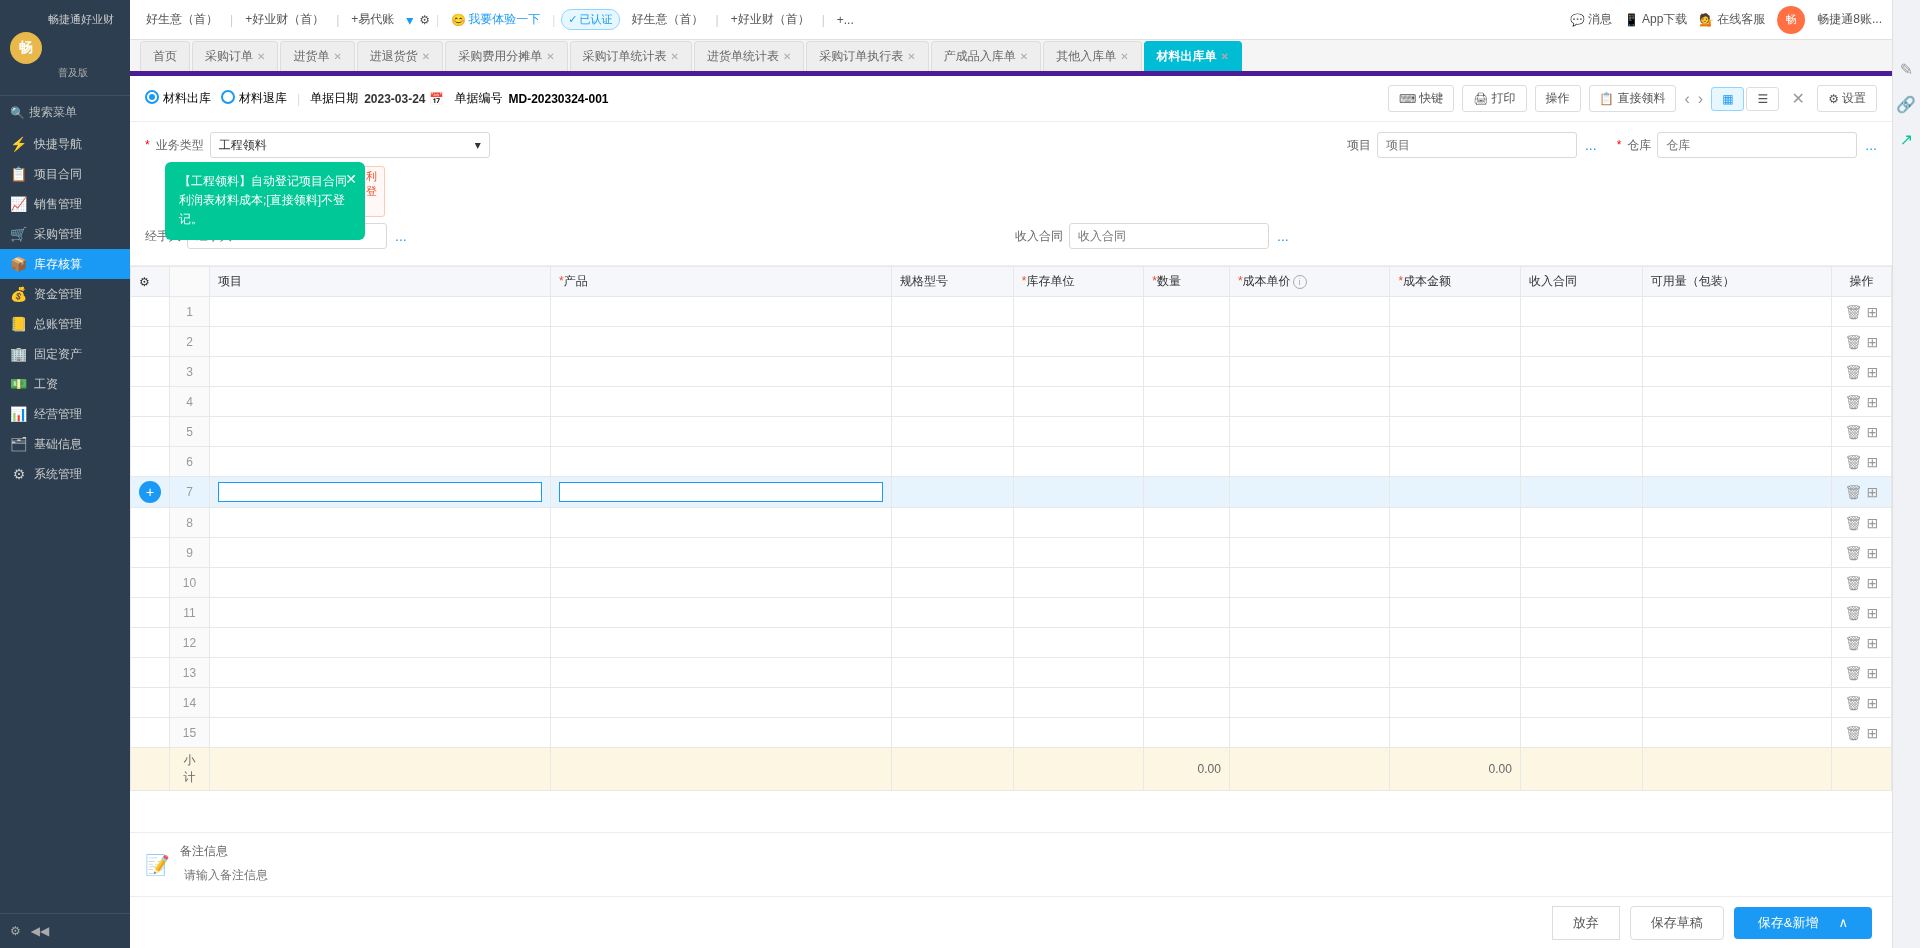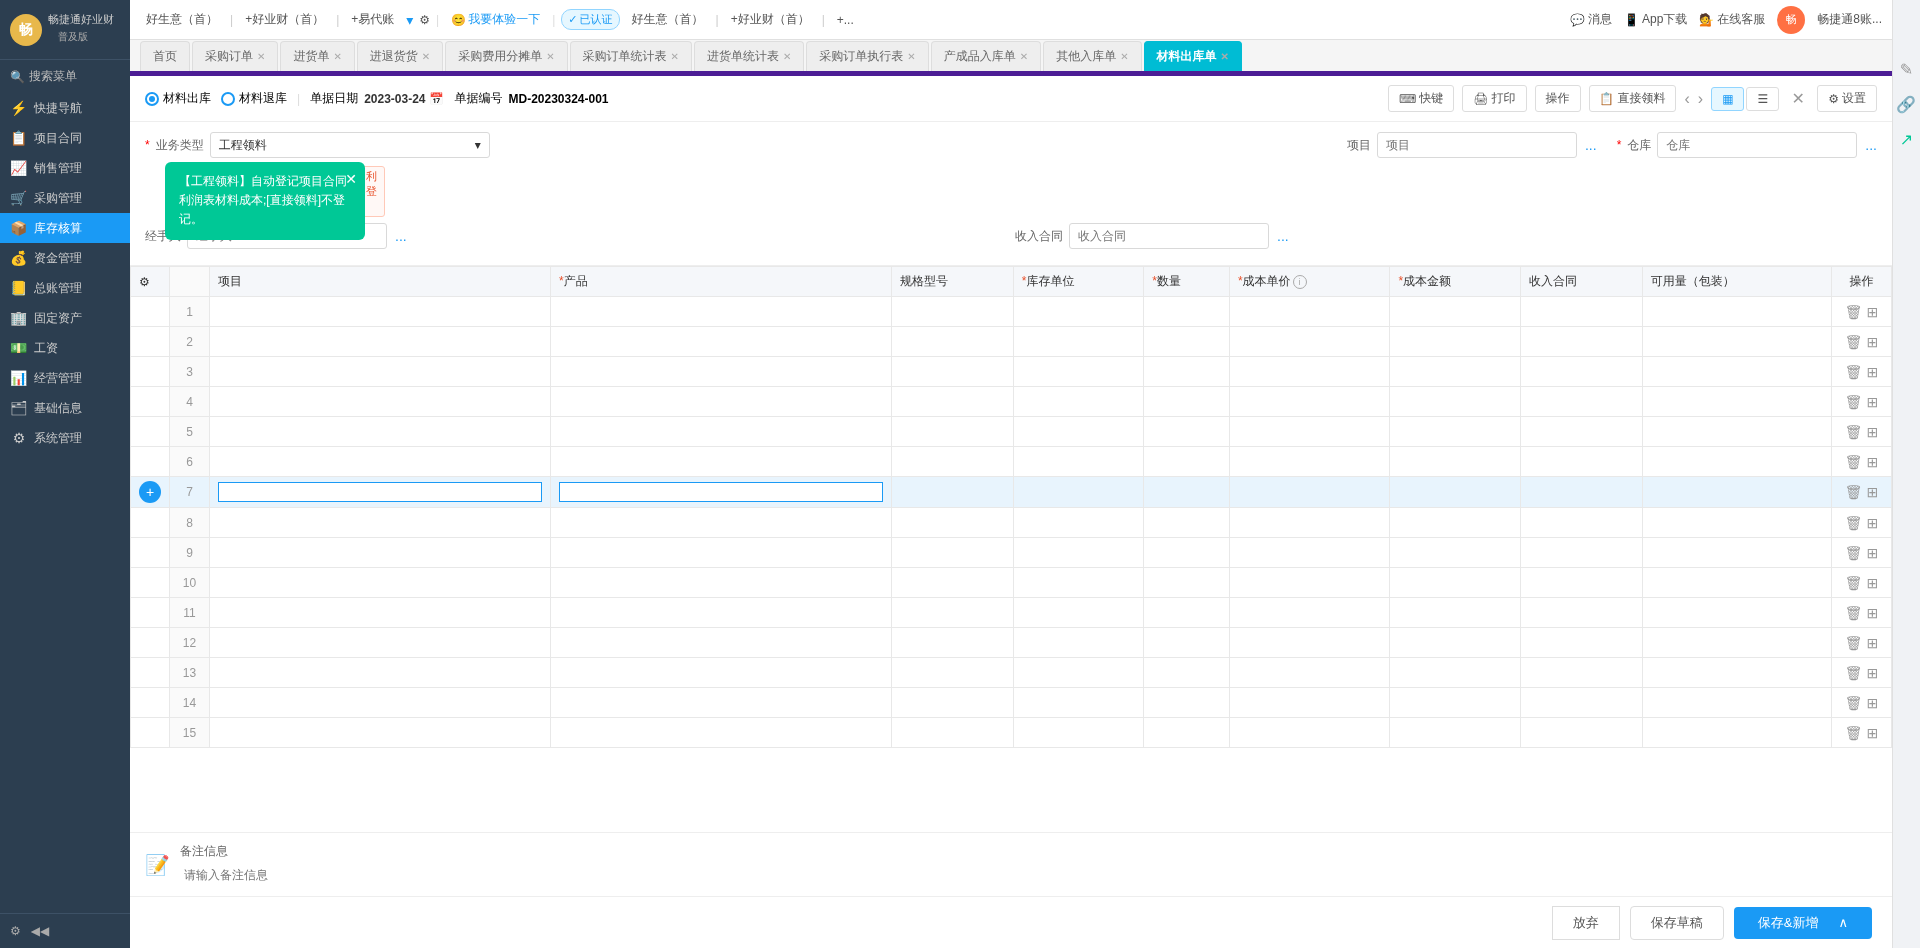--- a/index.html
+++ b/index.html
@@ -3,21 +3,21 @@
   <meta charset="utf-8">
   <style>
     * { box-sizing: border-box; margin: 0; padding: 0; }
     body { font-family: 'Microsoft YaHei', Arial, sans-serif; font-size: 12px; background: #f0f2f5; overflow: hidden; width: 1920px; height: 948px; display: flex; }
 
     
     .sidebar { width: 130px; background: #2c3e50; color: #fff; display: flex; flex-direction: column; height: 948px; flex-shrink: 0; }
     .sidebar-logo { padding: 12px 10px; border-bottom: 1px solid #3d5166; display: flex; align-items: center; gap: 6px; }
     .sidebar-logo-icon { width: 32px; height: 32px; background: #e8b84b; border-radius: 50%; display: flex; align-items: center; justify-content: center; font-size: 14px; color: #fff; font-weight: bold; }
     .sidebar-logo-text { font-size: 11px; color: #ccc; line-height: 1.4; }
-    .sidebar-edition { font-size: 10px; color: #aaa; padding: 3px 10px; }
+    .sidebar-edition { font-size: 10px; color: #aaa; padding: 3px 10px; margin-top: 36px; }
     .sidebar-search { padding: 8px 10px; display: flex; align-items: center; gap: 4px; color: #bbb; cursor: pointer; font-size: 12px; }
     .sidebar-nav-section { padding: 6px 10px; display: flex; align-items: center; gap: 6px; cursor: pointer; color: #ccc; font-size: 12px; }
     .sidebar-nav-section.active { background: #1a9af5; color: #fff; }
     .sidebar-nav-icon { width: 18px; height: 18px; display: flex; align-items: center; justify-content: center; font-size: 14px; }
     .sidebar-bottom { margin-top: auto; padding: 10px; display: flex; gap: 10px; align-items: center; border-top: 1px solid #3d5166; }
 
     
     .main { flex: 1; display: flex; flex-direction: column; height: 948px; overflow: hidden; }
 
     
@@ -34,21 +34,21 @@
     .tab.active { background: #fff; color: #1a9af5; border-color: #ddd; font-weight: bold; }
     .tab-close { color: #aaa; font-size: 10px; cursor: pointer; }
     .tab.highlight { background: #00bcd4; color: #fff; border-color: #00bcd4; }
 
     
     .page-content { flex: 1; background: #fff; display: flex; flex-direction: column; overflow: hidden; }
 
     
     .page-toolbar { height: 46px; background: #fff; border-bottom: 1px solid #eee; display: flex; align-items: center; padding: 0 15px; gap: 10px; }
     .radio-group { display: flex; align-items: center; gap: 10px; }
-    .radio-item { display: flex; align-items: center; gap: 4px; cursor: pointer; font-size: 12px; }
+    .radio-item { display: flex; gap: 4px; cursor: pointer; font-size: 12px; }
     .radio-dot { width: 14px; height: 14px; border-radius: 50%; border: 2px solid #1a9af5; display: flex; align-items: center; justify-content: center; }
     .radio-dot.active::after { content: ''; width: 6px; height: 6px; background: #1a9af5; border-radius: 50%; }
     .toolbar-field { display: flex; align-items: center; gap: 6px; font-size: 12px; }
     .toolbar-date { display: flex; align-items: center; gap: 4px; color: #333; }
     .toolbar-sep { color: #ddd; }
     .toolbar-btn { padding: 4px 10px; border: 1px solid #ddd; border-radius: 3px; background: #fff; cursor: pointer; font-size: 12px; color: #555; display: flex; align-items: center; gap: 3px; }
     .close-btn { width: 22px; height: 22px; display: flex; align-items: center; justify-content: center; cursor: pointer; color: #999; font-size: 16px; }
     .setting-btn { padding: 4px 10px; border: 1px solid #ddd; border-radius: 3px; background: #fff; cursor: pointer; font-size: 12px; color: #555; display: flex; align-items: center; gap: 3px; }
 
     
@@ -687,20 +687,34 @@
         <td></td>
         <td></td>
         <td></td>
         <td class="action-col">
           <div class="action-icons">
             <span class="icon-btn">🗑</span>
             <span class="icon-btn">⊞</span>
           </div>
         </td>
       </tr>
+            <tr class="subtotal-row">
+    <td></td>
+    <td style="text-align:center;color:#666;">小计</td>
+    <td></td>
+    <td></td>
+    <td></td>
+    <td></td>
+    <td class="subtotal-value" style="text-align:right;">0.00</td>
+    <td></td>
+    <td class="subtotal-value" style="text-align:right;">0.00</td>
+    <td></td>
+    <td></td>
+    <td></td>
+  </tr>
           </tbody>
       </table>
     </div>
 
     <div class="bottom-area">
       <div class="notes-area">
         <span class="notes-icon">📝</span>
         <div>
           <div class="notes-label">备注信息</div>
           <input type="text" class="notes-input" placeholder="请输入备注信息" style="width: 800px;">

